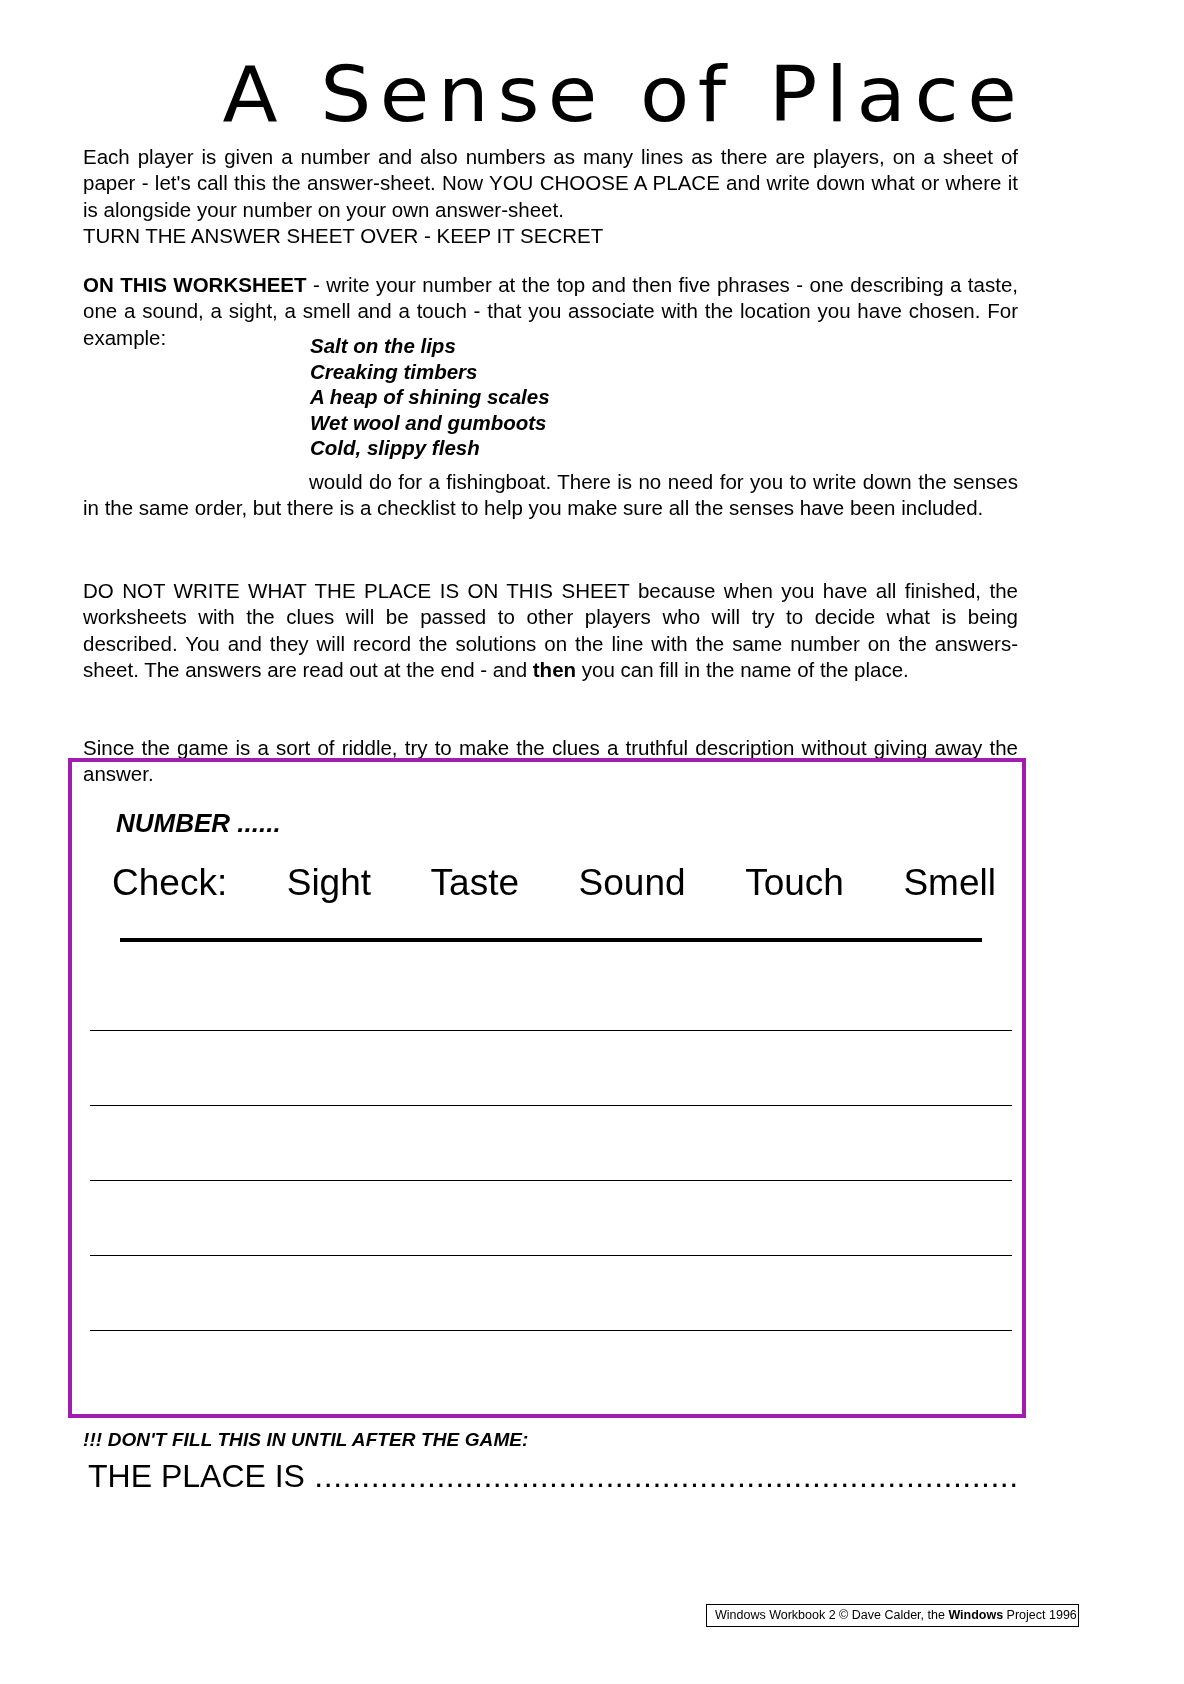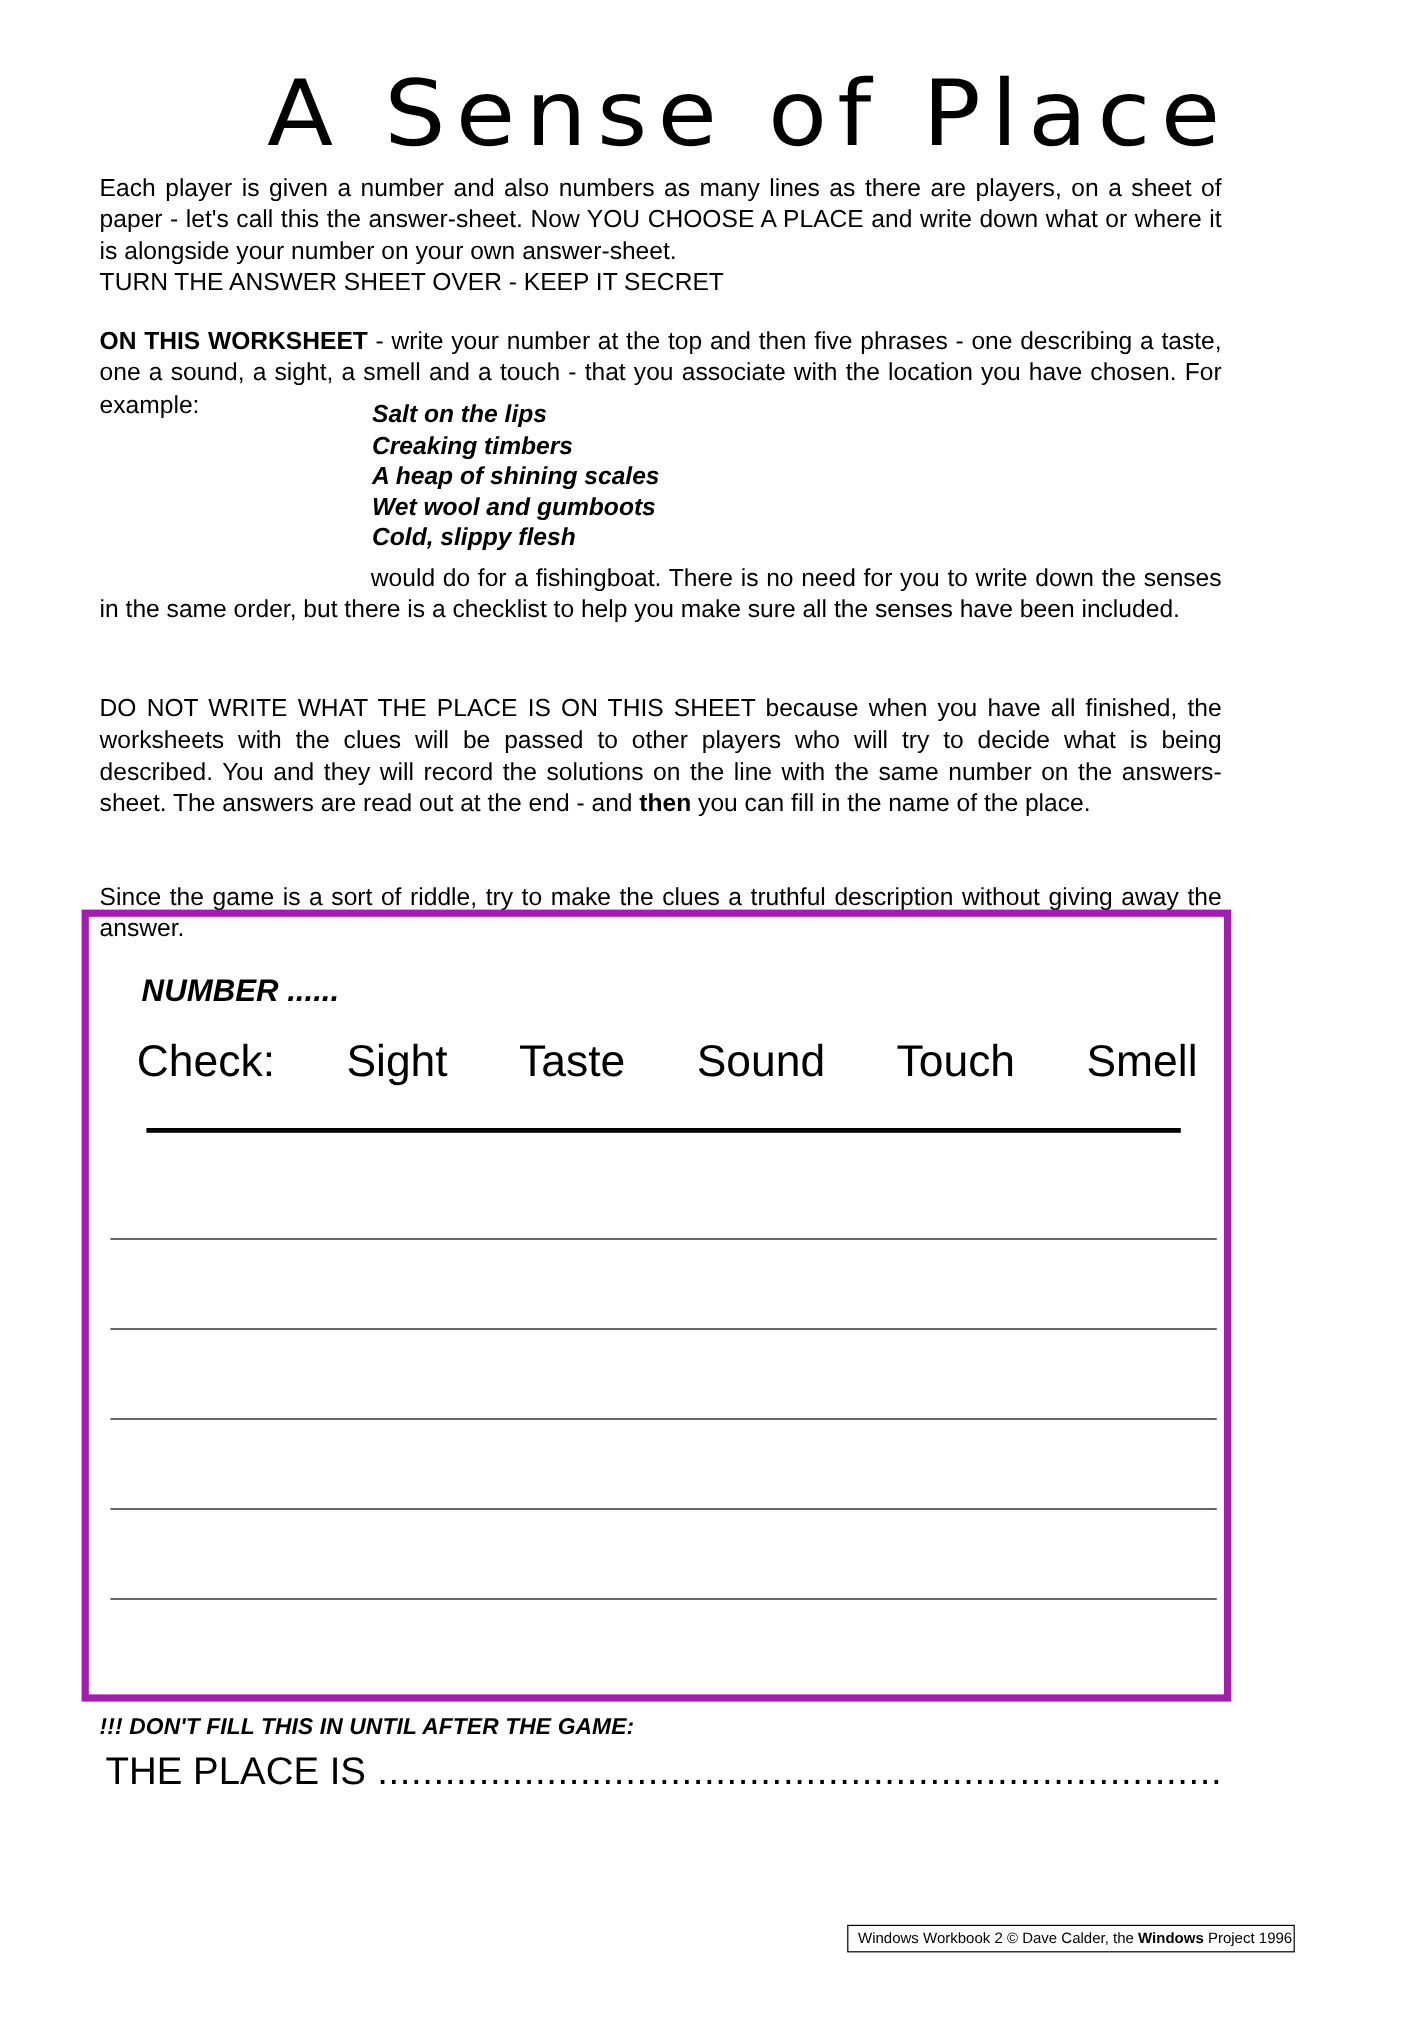--- a/index.html
+++ b/index.html
@@ -77,21 +77,21 @@
 
   .para-since { top: 703px; margin-top: 32px; }
 
   
   .answer-box {
     position: absolute;
     left: 68px;
     top: 758px;
     width: 958px;
     height: 660px;
-    border: 6px solid #a21caf;
+    border: 4px solid #a21caf;
     box-sizing: border-box;
   }
 
   .field-row {
     position: absolute;
     left: 44px;
     top: 46px;
     width: 880px;
     height: 34px;
     font-size: 26px;

